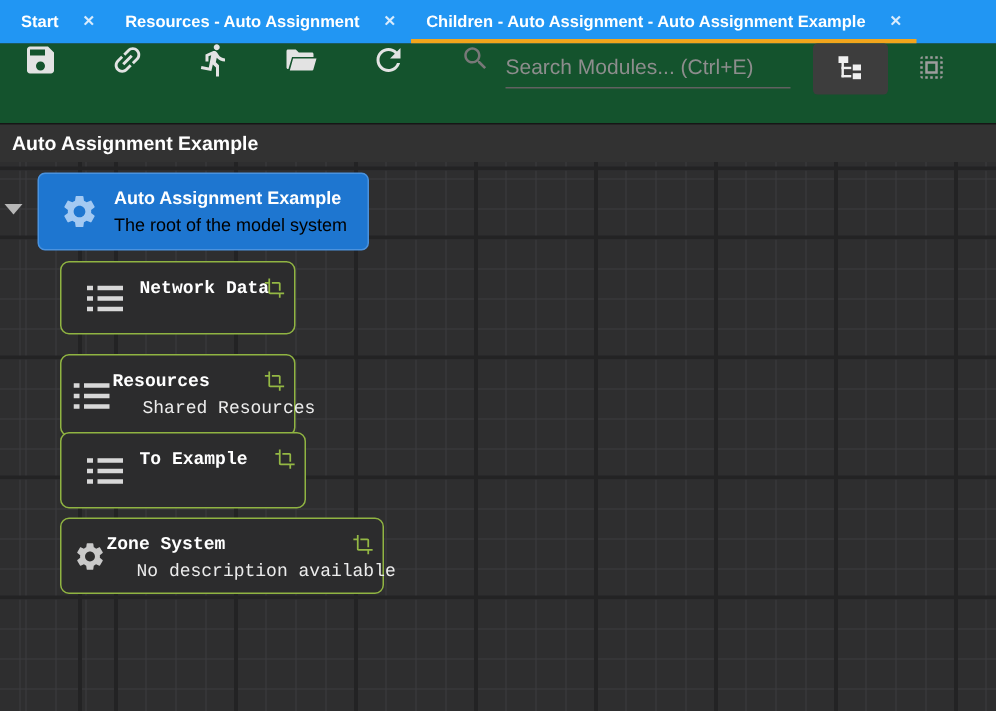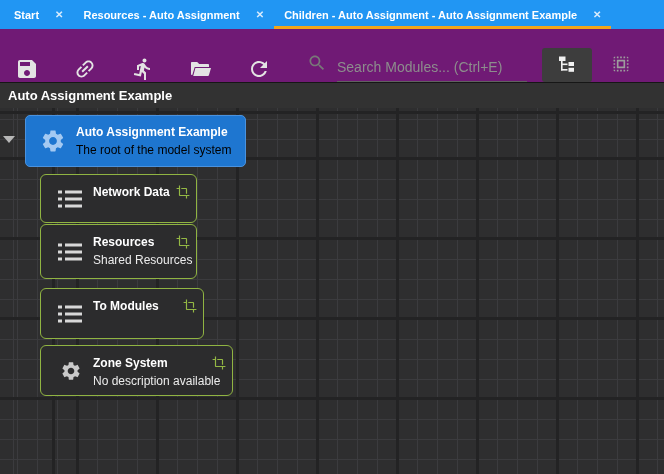--- a/index.html
+++ b/index.html
@@ -12,21 +12,21 @@
             background:#2196f3; display:flex; align-items:stretch; }
   .tab { position:relative; display:flex; align-items:center; gap:16px;
          padding:0 10px; cursor:pointer; }
   .tab-label { color:#ffffff; font-size:11px; font-weight:bold; white-space:nowrap; }
   .tab-close { color:#d9ecfd; font-size:10px; font-weight:bold; line-height:1; }
   .tab.active::after { content:""; position:absolute; left:0; right:0; bottom:0;
                        height:3px; background:#f2a51c; }
 
   
   .toolbar { position:absolute; top:29px; left:0; width:664px; height:53px;
-             background:#701a75; display:flex; align-items:flex-end; padding-left:15px; }
+             background:#14532d; display:flex; align-items:flex-start; padding-left:15px; }
   .tbtn { width:24px; height:24px; margin-right:34px; background:none; border:none;
           padding:0; cursor:pointer; display:flex; align-items:center; justify-content:center; }
   .tbtn svg { width:24px; height:24px; fill:#e3e3e3; }
   .search-wrap { display:flex; align-items:flex-end; margin-left:2px; }
   .search-icon svg { width:20px; height:20px; fill:#787878; margin-bottom:5px; }
   .search-input { width:190px; margin-left:10px; background:transparent; border:none;
                   border-bottom:1px solid #616161; color:#cfcfcf; font-size:14px;
                   font-family:"Liberation Sans", sans-serif; padding:4px 0 6px 0; outline:none; }
   .search-input::placeholder { color:#8d8d8d; }
   .view-toggles { margin-left:auto; margin-right:18px; display:flex; align-items:center; gap:4px; }
@@ -63,34 +63,34 @@
   .node .ntitle { font-size:12px; font-weight:bold; color:#ffffff; white-space:nowrap; line-height:16px; }
   .node .nsub { font-size:12px; white-space:nowrap; line-height:16px; margin-top:2px; }
 
   .node.selected { left:25px; top:7px; width:221px; height:52px;
                    background:#1e76d0; border:1px solid #4a92de; border-radius:5px; }
   .node.selected .icon-col { width:46px; margin-left:4px; }
   .node.selected .icon-col svg { width:26px; height:26px; fill:#a3c9f2; }
   .node.selected .text-col { justify-content:center; }
   .node.selected .nsub { color:#000000; }
 
-  .node.green { background:#2c2c2d; border:1px solid #90b442; }
+  .node.green { background:#2c2c2d; border:1px solid #90b442;font-family:Liberation Mono, monospace; }
   .node.green .icon-col { width:44px; margin-left:8px; }
   .node.green .list-icon { width:26px; height:20px; fill:#d8d8d8; }
   .node.green .gear-sm { width:22px; height:22px; fill:#c9c9c9; }
   .node.green .text-col { padding-top:9px; }
-  .node.green .nsub { color:#ececec; }
+  .node.green .nsub { color:#ececec;margin-left:20px; }
   .crop-btn { position:absolute; top:10px; right:6px; width:14px; height:14px;
               background:none; border:none; padding:0; cursor:pointer; }
   .crop-btn svg { width:14px; height:14px; fill:#94b844; }
 
   .node.n-network   { left:40px; top:66px;  width:157px; height:49px; }
-  .node.n-resources { left:40px; top:116px; width:157px; height:55px; }
+  .node.n-resources { left:40px; top:128px; width:157px; height:55px; }
   .node.n-execute   { left:40px; top:180px; width:164px; height:51px; }
-  .node.n-zone      { left:40px; top:237px; width:193px; height:51px; }
+  .node.n-zone      { left:40px; top:237px; width:216px; height:51px; }
 </style>
 </head>
 <body>
 
 <div class="app">
 
   <div class="tabbar">
     <div class="tab" style="margin-left:4px;">
       <span class="tab-label">Start</span>
       <span class="tab-close">✕</span>
@@ -229,21 +229,21 @@
         <svg class="list-icon" viewBox="0 0 26 20">
             <rect x="0" y="1.5" width="4" height="3"></rect>
             <rect x="7" y="1.5" width="17" height="3"></rect>
             <rect x="0" y="8.5" width="4" height="3"></rect>
             <rect x="7" y="8.5" width="17" height="3"></rect>
             <rect x="0" y="15.5" width="4" height="3"></rect>
             <rect x="7" y="15.5" width="17" height="3"></rect>
           </svg>
       </div>
       <div class="text-col">
-        <span class="ntitle">To Modules</span>
+        <span class="ntitle">To Example</span>
       </div>
       <button class="crop-btn">
         <svg viewBox="0 0 24 24">
             <path d="M17 15h2V7c0-1.1-.9-2-2-2H9v2h8v8zM7 17V1H5v4H1v2h4v10c0 1.1.9 2 2 2h10v4h2v-4h4v-2H7z"></path>
           </svg>
       </button>
     </div>
 
     <div class="node green n-zone">
       <div class="icon-col">

